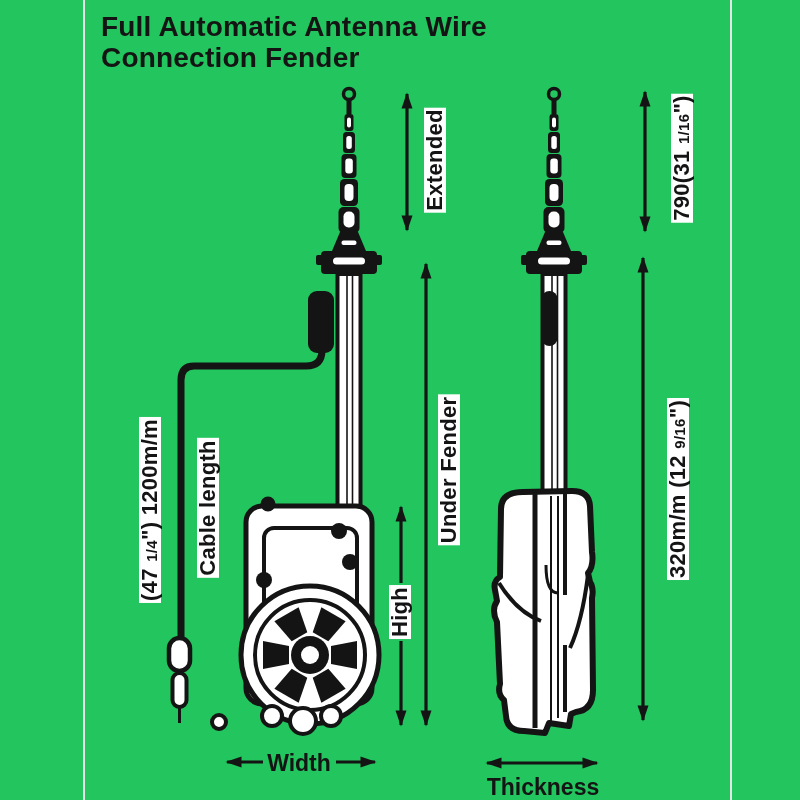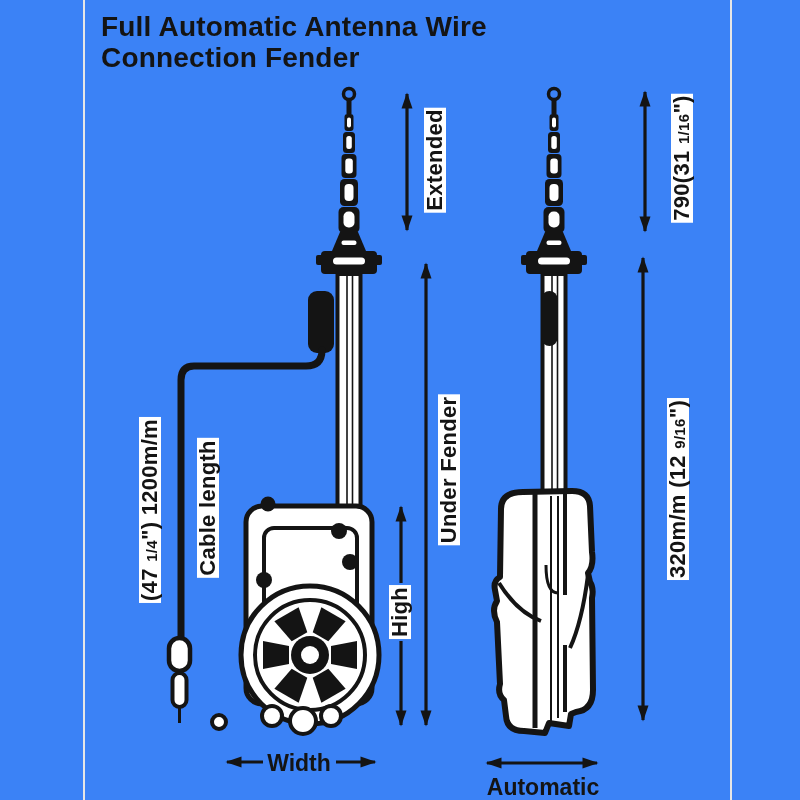--- a/index.html
+++ b/index.html
@@ -1,17 +1,17 @@
 <!DOCTYPE html>
 <html><head>
 <meta charset="utf-8">
 <style>
   html,body{margin:0;padding:0;background:#ffffff;}
   .canvas{
-    position:relative;width:800px;height:800px;background:#3b82f6;
+    position:relative;width:800px;height:800px;background:#22c55e;
     font-family:"Liberation Sans",sans-serif;color:#141414;overflow:hidden;
   }
   .edge{position:absolute;top:0;width:2px;height:800px;background:#e6e6e6;}
   .edge-left{left:83px;}
   .edge-right{left:730px;}
   .title{
     position:absolute;left:101px;top:11px;
     font-size:28px;font-weight:bold;line-height:31px;letter-spacing:.2px;color:#141414;
   }
   .art{position:absolute;left:0;top:0;}
@@ -171,15 +171,15 @@
   <div class="vlabel" style="left:678px;top:489px;"><span>320m/m (12 </span><span class="frac">9/16</span><span>")</span></div>
 
   <div class="vlabel" style="left:400px;top:612px;">High</div>
 
   <div class="vlabel" style="left:208px;top:508px;">Cable length</div>
 
   <div class="vlabel" style="left:150px;top:510px;"><span>(47 </span><span class="frac">1/4</span><span>") 1200m/m</span></div>
 
   <div class="hlabel" style="left:299px;top:763px;">Width</div>
 
-  <div class="hlabel" style="left:543px;top:787px;">Automatic</div>
+  <div class="hlabel" style="left:543px;top:787px;">Thickness</div>
 
 </div>
 
 </body></html>

